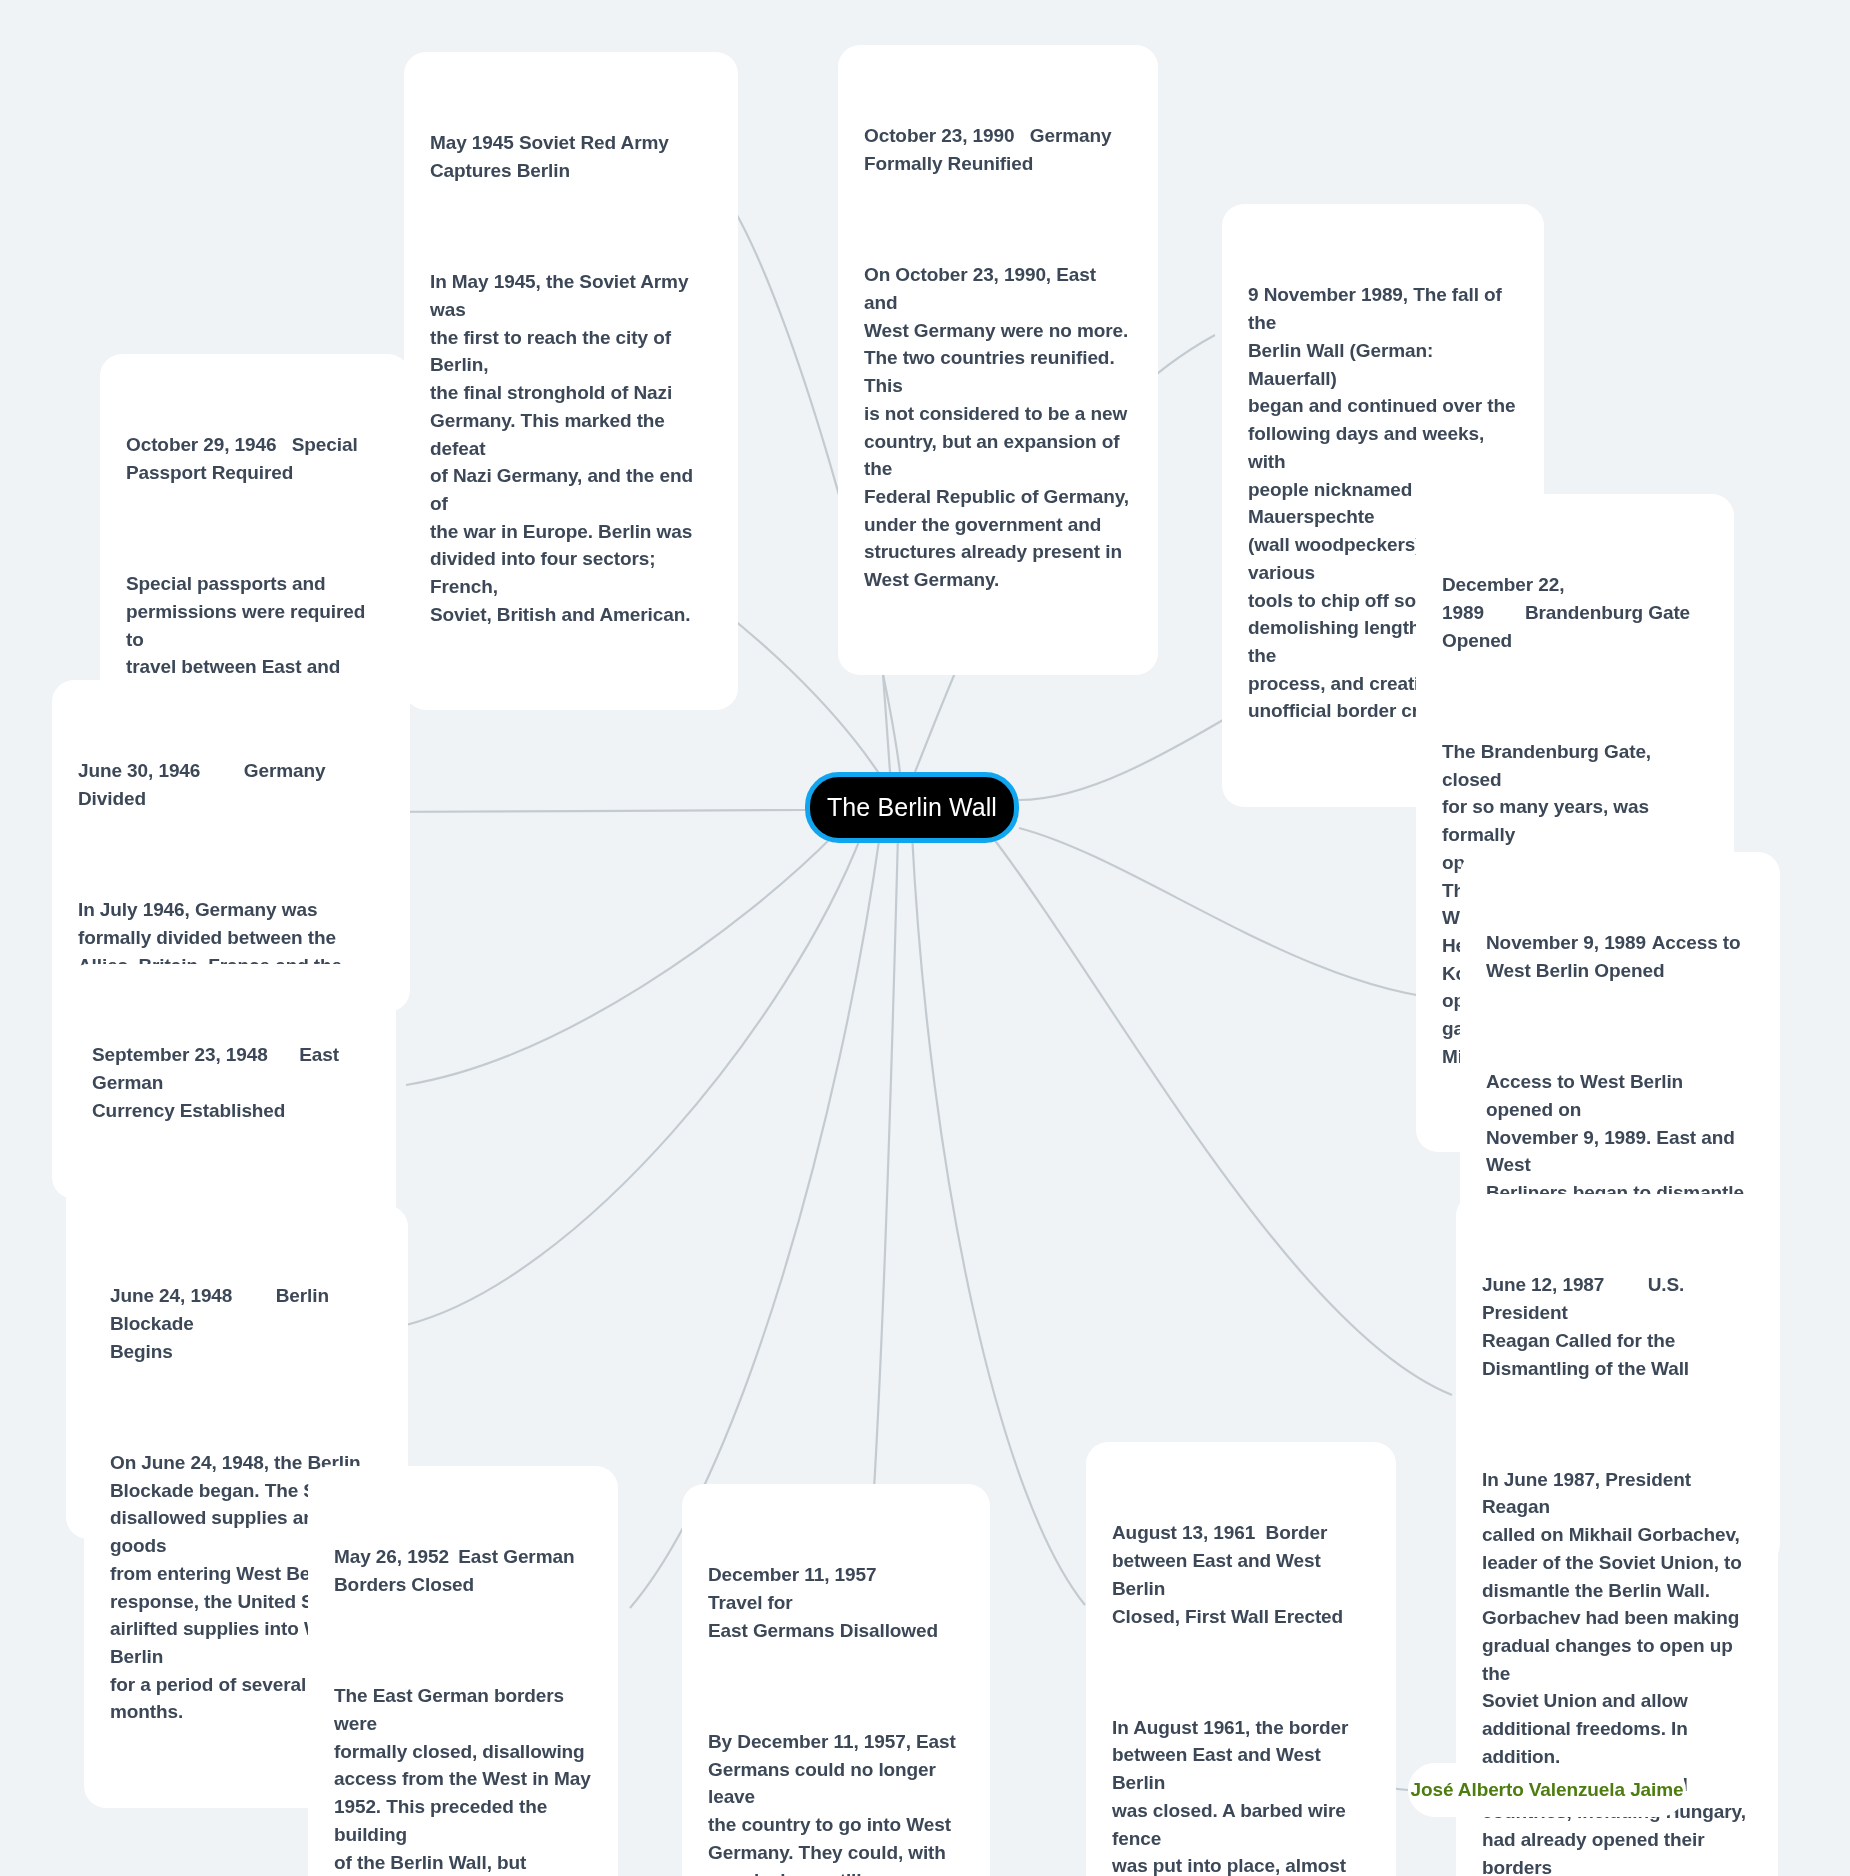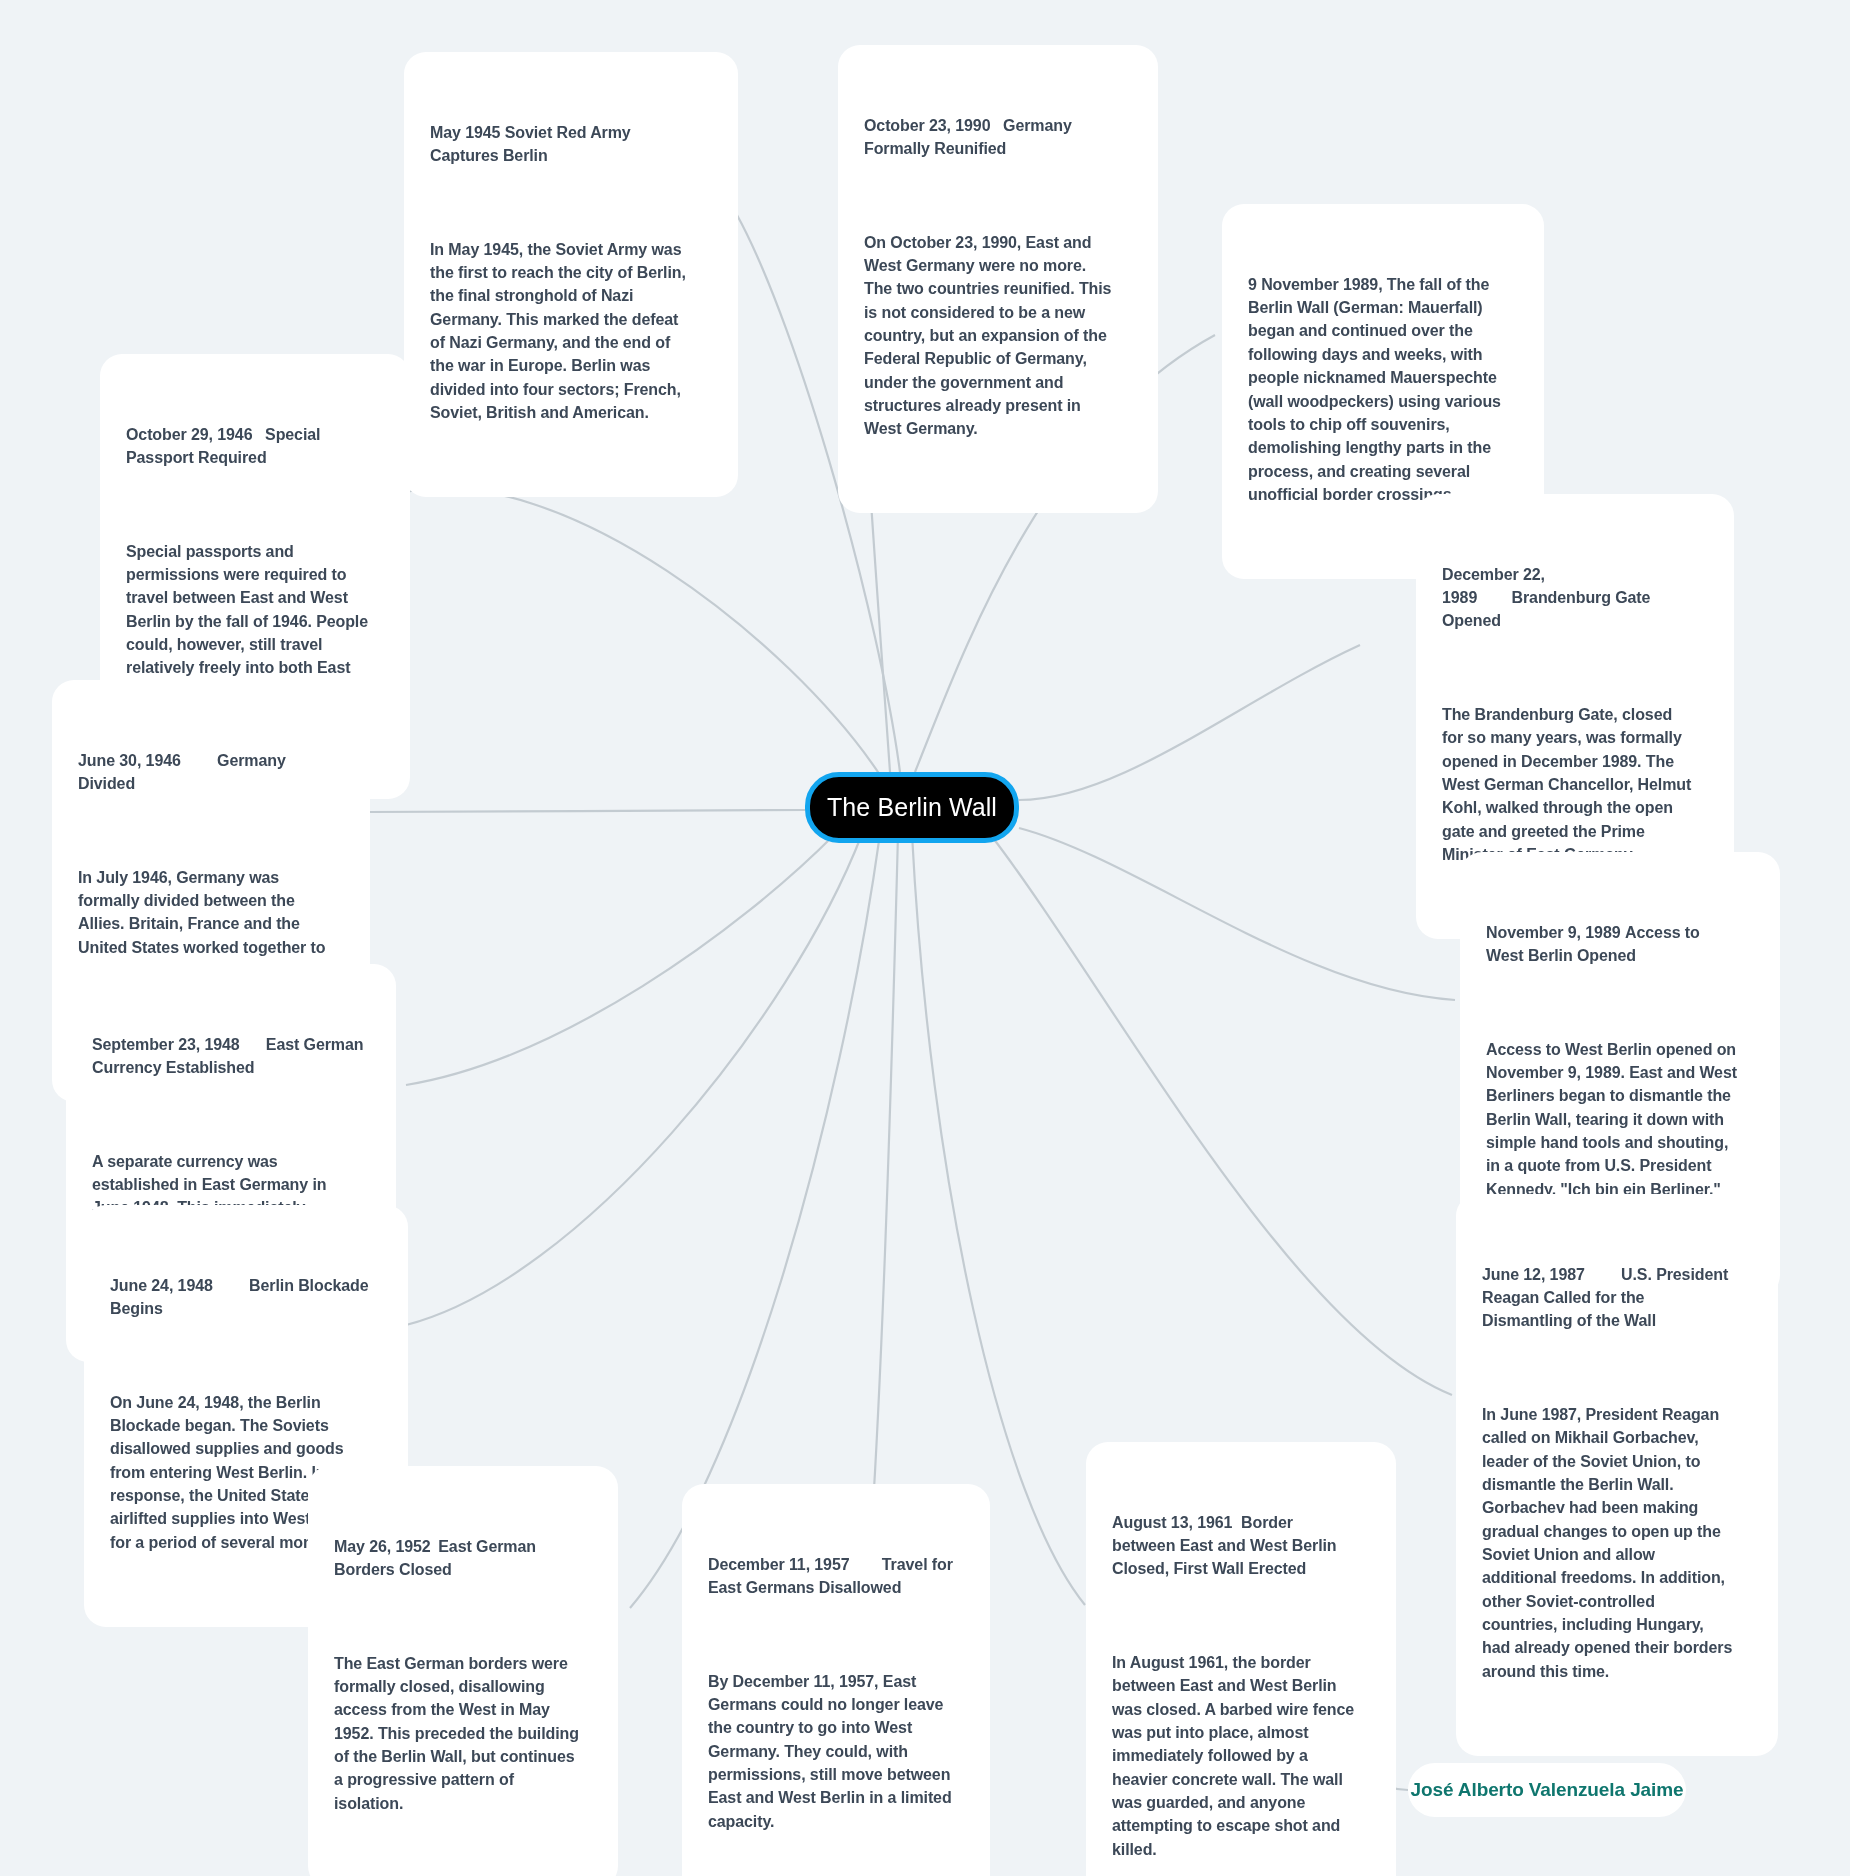--- a/index.html
+++ b/index.html
@@ -27,21 +27,21 @@
     pointer-events: none;
   }
   .card {
     position: absolute;
     background: #ffffff;
     border-radius: 22px;
     box-sizing: border-box;
     padding: 22px 26px 26px 26px;
     color: #3c4857;
     font-weight: bold;
-    font-size: 16px;
+    font-size: 19px;
     line-height: 1.46;
     letter-spacing: -0.1px;
     white-space: pre-wrap;
   }
   .card .title {
     display: block;
     margin: 0 0 1.46em 0;
     white-space: pre-wrap;
   }
   .card .body {
@@ -70,21 +70,21 @@
     position: absolute;
     left: 1408px;
     top: 1763px;
     width: 278px;
     height: 54px;
     background: #ffffff;
     border-radius: 27px;
     display: flex;
     align-items: center;
     justify-content: center;
-    color: #0f766e;
+    color: #4d7c0f;
     font-weight: bold;
     font-size: 19px;
     letter-spacing: -0.1px;
   }
 </style>
 </head>
 <body>
 
 <div id="canvas">
 

